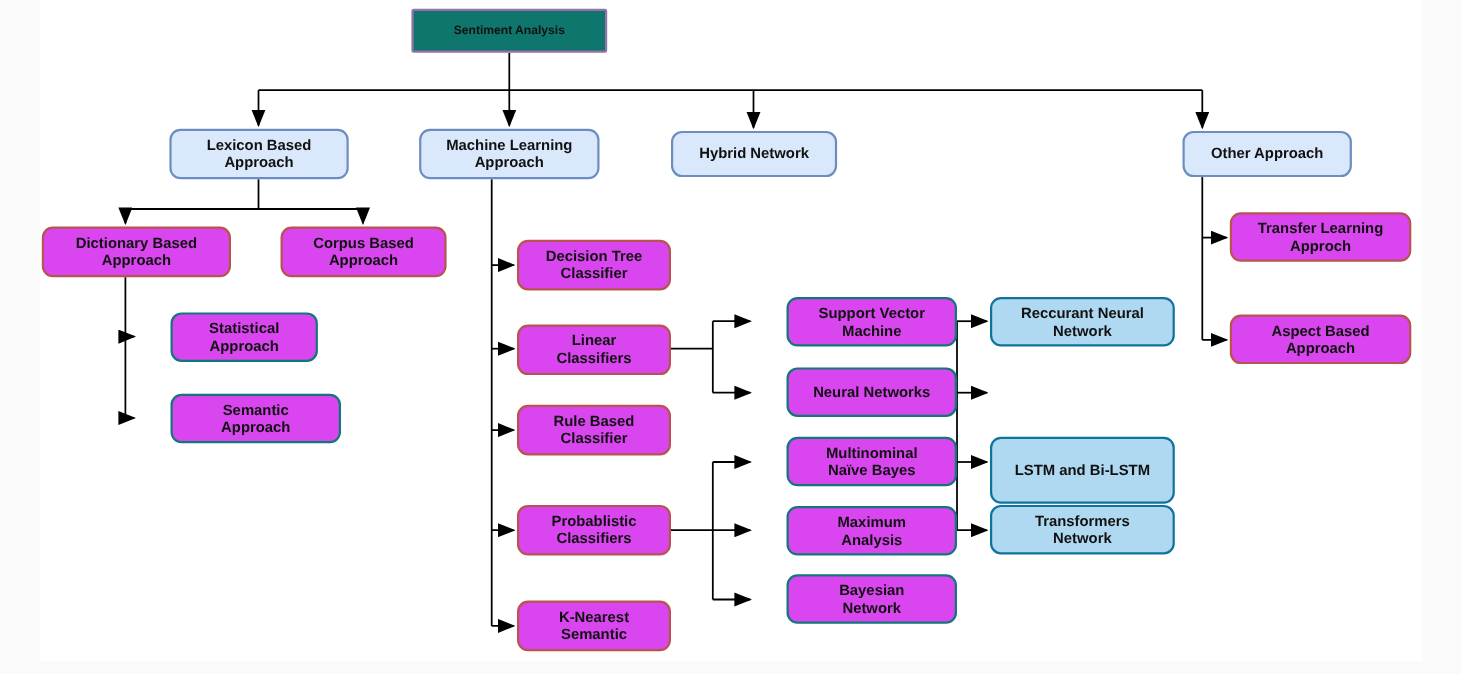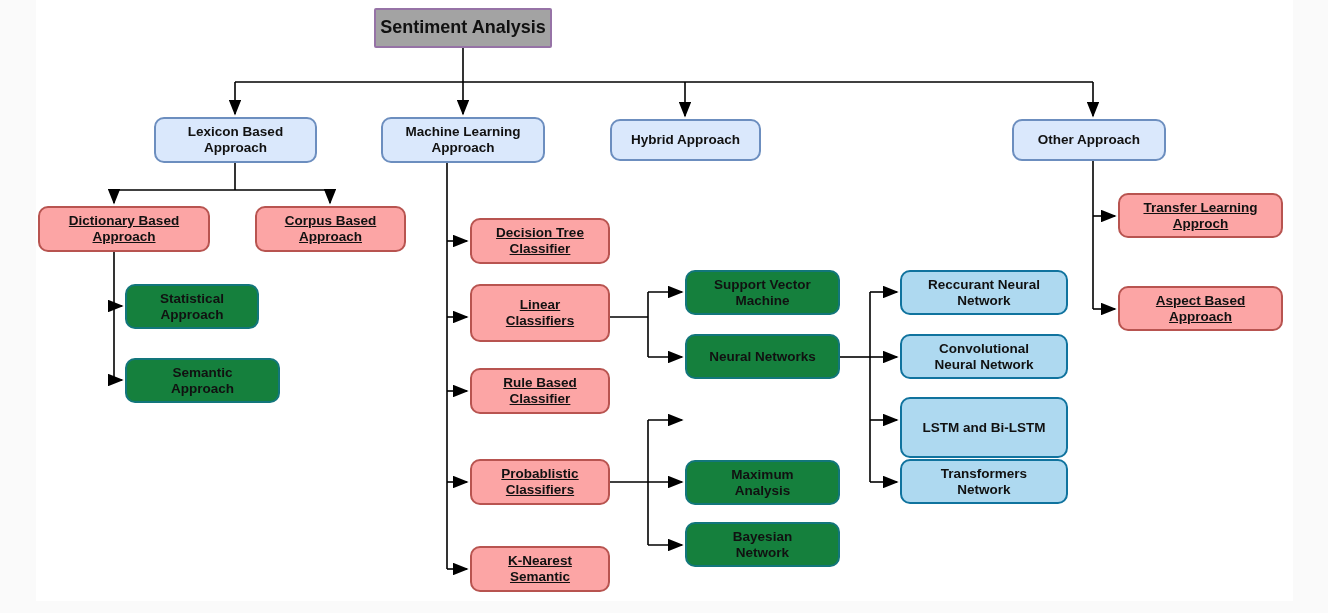--- a/index.html
+++ b/index.html
@@ -10,24 +10,24 @@
   }
   .stage{position:relative;width:1328px;height:613px;}
   .canvas{position:absolute;left:36px;top:0;width:1257px;height:601px;background:#ffffff;}
   svg.wires{position:absolute;left:0;top:0;pointer-events:none;}
   .node{
     position:absolute;display:flex;align-items:center;justify-content:center;
     text-align:center;font-weight:bold;color:#111;
     font-size:13.5px;line-height:1.18;white-space:pre-line;
     border:2px solid;border-radius:10px;box-sizing:border-box;padding:2px 4px;
   }
-  .purple{background:#a3a3a3;border-color:#9673a6;border-radius:2px;font-size:18px;}
+  .purple{background:#0f766e;border-color:#9673a6;border-radius:2px;font-size:11px;}
   .blue{background:#dae8fc;border-color:#6c8ebf;}
-  .pink{background:#fca5a5;border-color:#b85450;text-decoration:underline;}
-  .teal{background:#15803d;border-color:#12767b;}
+  .pink{background:#d946ef;border-color:#b85450;}
+  .teal{background:#d946ef;border-color:#12767b;margin-left:30px;}
   .lblue{background:#aed9f0;border-color:#10739e;}
 </style>
 </head>
 <body>
 
 <div class="stage">
   <div class="canvas"></div>
 
   <svg class="wires" width="1328" height="613">
     <defs>
@@ -83,56 +83,56 @@
       <path d="M1093,309 H1115" marker-end="url(#arr)"></path>
     </g>
   </svg>
 
   <div class="node purple" style="left:374px;top:8px;width:178px;height:40px">Sentiment Analysis</div>
 
   <div class="node blue" style="left:154px;top:117px;width:163px;height:46px">Lexicon Based
 Approach</div>
   <div class="node blue" style="left:381px;top:117px;width:164px;height:46px">Machine Learning
 Approach</div>
-  <div class="node blue" style="left:610px;top:119px;width:151px;height:42px">Hybrid Approach</div>
-  <div class="node blue" style="left:1012px;top:119px;width:154px;height:42px">Other Approach</div>
+  <div class="node blue" style="left:610px;top:119px;width:151px;height:42px">Hybrid Network</div>
+  <div class="node blue" style="left:1075px;top:119px;width:154px;height:42px">Other Approach</div>
 
   <div class="node pink" style="left:38px;top:206px;width:172px;height:46px">Dictionary Based
 Approach</div>
   <div class="node pink" style="left:255px;top:206px;width:151px;height:46px">Corpus Based
 Approach</div>
 
   <div class="node teal" style="left:125px;top:284px;width:134px;height:45px">Statistical
 Approach</div>
   <div class="node teal" style="left:125px;top:358px;width:155px;height:45px">Semantic
 Approach</div>
 
   <div class="node pink" style="left:470px;top:218px;width:140px;height:46px">Decision Tree
 Classifier</div>
-  <div class="node pink" style="left:470px;top:284px;width:140px;height:58px">Linear
+  <div class="node pink" style="left:470px;top:295px;width:140px;height:46px">Linear
 Classifiers</div>
   <div class="node pink" style="left:470px;top:368px;width:140px;height:46px">Rule Based
 Classifier</div>
   <div class="node pink" style="left:470px;top:459px;width:140px;height:46px">Probablistic
 Classifiers</div>
   <div class="node pink" style="left:470px;top:546px;width:140px;height:46px">K-Nearest
 Semantic</div>
 
   <div class="node teal" style="left:685px;top:270px;width:155px;height:45px">Support Vector
 Machine</div>
   <div class="node teal" style="left:685px;top:334px;width:155px;height:45px">Neural Networks</div>
+  <div class="node teal" style="left:685px;top:397px;width:155px;height:45px">Multinominal
+Naïve Bayes</div>
   <div class="node teal" style="left:685px;top:460px;width:155px;height:45px">Maximum
 Analysis</div>
   <div class="node teal" style="left:685px;top:522px;width:155px;height:45px">Bayesian
 Network</div>
 
   <div class="node lblue" style="left:900px;top:270px;width:168px;height:45px">Reccurant Neural
 Network</div>
-  <div class="node lblue" style="left:900px;top:334px;width:168px;height:45px">Convolutional
-Neural Network</div>
   <div class="node lblue" style="left:900px;top:397px;width:168px;height:61px">LSTM and Bi-LSTM</div>
   <div class="node lblue" style="left:900px;top:459px;width:168px;height:45px">Transformers
 Network</div>
 
   <div class="node pink" style="left:1118px;top:193px;width:165px;height:45px">Transfer Learning
 Approch</div>
   <div class="node pink" style="left:1118px;top:286px;width:165px;height:45px">Aspect Based
 Approach</div>
 </div>
 

